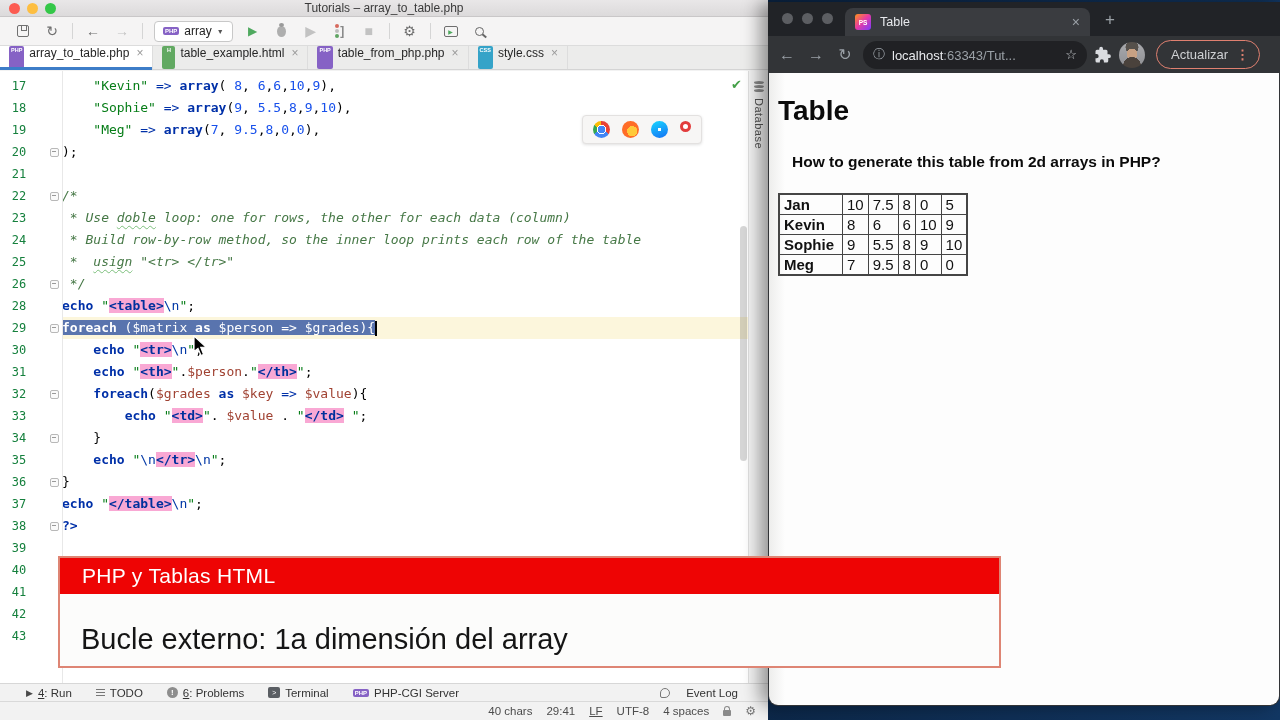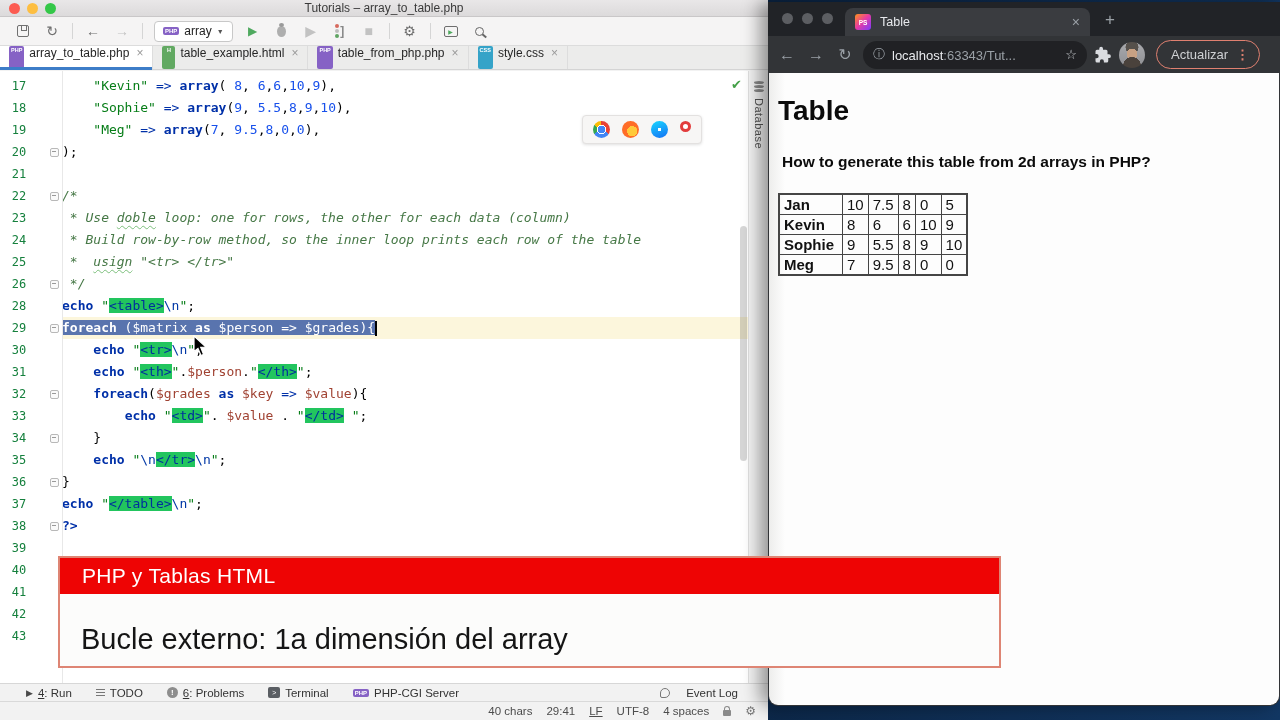--- a/index.html
+++ b/index.html
@@ -51,21 +51,21 @@
   .cl{display:flex;height:22px;line-height:22px;font-family:"DejaVu Sans Mono","Liberation Mono",monospace;font-size:13px;white-space:pre;}
   .ln{width:46px;text-align:center;padding-right:8px;color:#15803d;font-size:12px;flex:none;}
   .fold{width:16px;flex:none;position:relative;}
   .fold.has::before{content:'';position:absolute;left:4px;top:7px;width:7px;height:7px;border:1px solid #b8b8b8;border-radius:2px;background:#fafafa;}
   .fold.has::after{content:'';position:absolute;left:6px;top:10px;width:4px;height:1px;background:#9a9a9a;}
   .code-text{flex:1;}
   .pl{color:#000;}
   .kw{color:#0030a8;font-weight:bold;}
   .op{color:#0030a8;}
   .str{color:#067d17;}
-  .tag{color:#00309c;font-weight:normal;background:#22c55e;text-align:center;}
+  .tag{color:#00309c;font-weight:bold;background:#f9a8d4;text-align:center;}
   .esc{color:#0037a6;}
   .num{color:#1750eb;}
   .var{color:#a04232;}
   .cmt{color:#467846;font-style:italic;}
   .typo{text-decoration:underline wavy #7cbf7c 1px;text-underline-offset:3px;}
   .sel-row .code-text{background:#fcf6dc;}
   .selection{background:#5974ae;}
   .selection span{color:#fff !important;background:transparent !important;}
   .caret{display:inline-block;width:2px;height:15px;background:#000;vertical-align:middle;}
 
@@ -117,21 +117,21 @@
   .avatar{width:26px;height:26px;border-radius:50%;background:
     radial-gradient(circle at 50% 92%, #4a423c 0 32%, transparent 33%),
     radial-gradient(circle at 50% 46%, #c7a184 0 27%, transparent 28%),
     radial-gradient(circle at 50% 20%, #55504b 0 26%, transparent 27%),
     linear-gradient(#a9aaae,#8e8f93);}
   .reloadpill{height:29px;border:1.5px solid #e08070;border-radius:15px;display:flex;align-items:center;gap:8px;padding:0 10px 0 14px;margin-left:4px;}
   .reloadpill .rlabel{color:#cfd1d4;font-size:13px;}
   .reloadpill .rdots{color:#e08070;font-size:13px;font-weight:bold;}
   .bcontent{position:absolute;left:1px;right:1px;top:71px;bottom:1px;background:linear-gradient(90deg,#ededec 0,#fdfdfd 16px);padding:22px 0 0 9px;border-radius:0 0 9px 9px;}
   .page-h1{font-size:28px;font-weight:bold;color:#0b0b0b;margin:0 0 26px 0;}
-  .page-q{font-size:15.5px;font-weight:bold;color:#0b0b0b;margin:0 0 22px 4px;}
+  .page-q{font-size:15.5px;font-weight:bold;color:#0b0b0b;margin:0 0 22px 14px;}
   .htable{border-collapse:collapse;border:2px solid #454545;font-size:15px;color:#111;}
   .htable th,.htable td{border:1px solid #454545;padding:1px 4px;text-align:left;font-weight:normal;}
   .htable th{font-weight:bold;padding-right:8px;}
   .htable td{min-width:16px;}
 
   
   #caption{position:absolute;left:58px;top:556px;width:943px;height:112px;border:2px solid #de8574;z-index:30;background:#fcfcfb;}
   .cap-head{height:36px;background:#ee0404;display:flex;align-items:center;padding-left:22px;color:#fff;font-size:21px;letter-spacing:.3px;}
   .cap-body{height:90px;display:flex;align-items:center;padding-left:21px;color:#151515;font-size:29px;}
 

